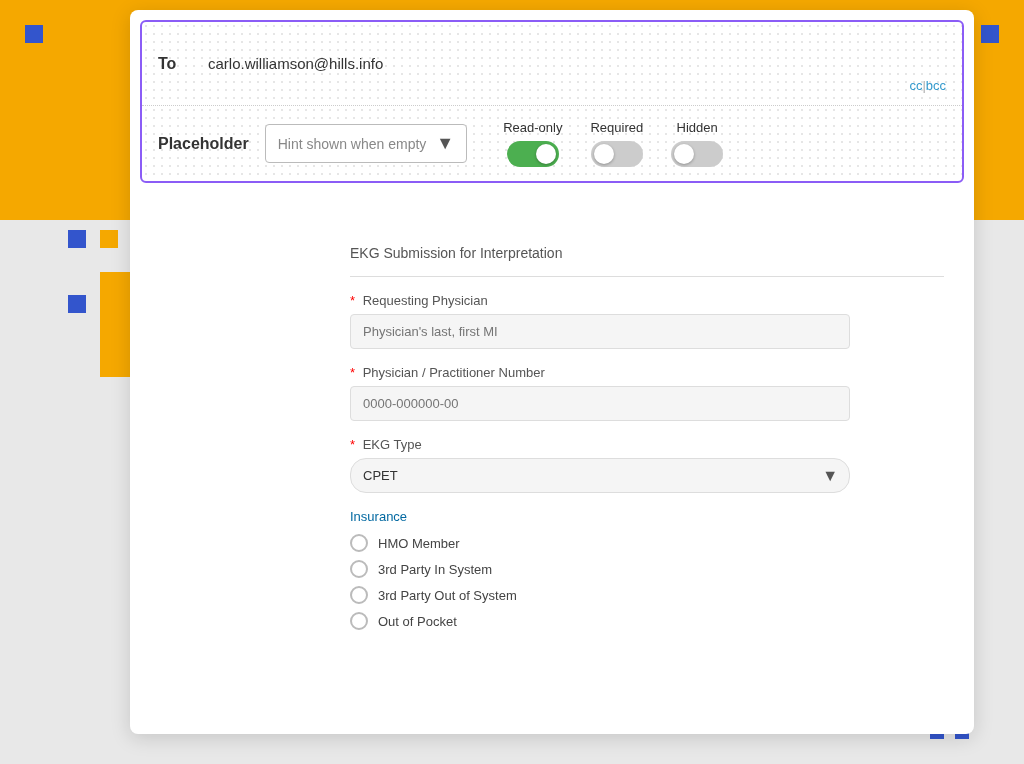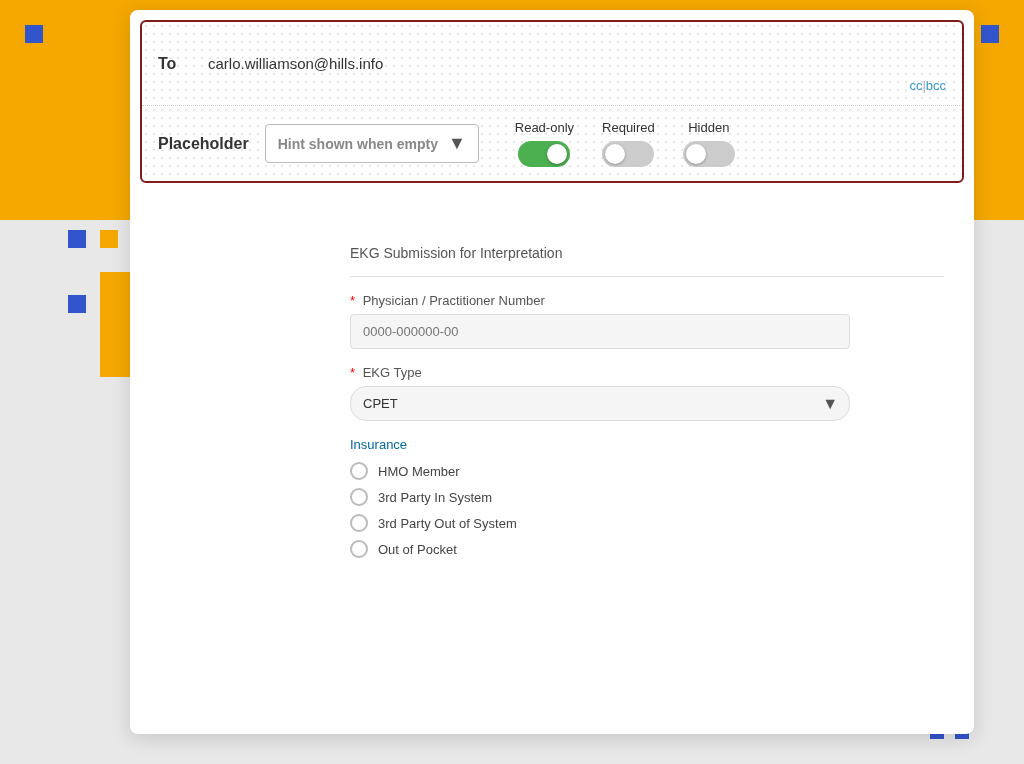--- a/index.html
+++ b/index.html
@@ -104,21 +104,21 @@
       box-shadow: 0 4px 20px rgba(0,0,0,0.15);
       z-index: 3;
       overflow: hidden;
     }
 
     
     .email-panel {
       position: absolute;
       top: 10px; left: 10px; right: 10px;
       background: #fff;
-      border: 2px solid #7f1d1d;
+      border: 2px solid #8b5cf6;
       border-radius: 6px;
       z-index: 10;
       padding: 0;
     }
 
     .email-to-row {
       display: flex;
       align-items: center;
       padding: 12px 16px;
       border-bottom: 1px dotted #ccc;
@@ -186,21 +186,20 @@
       align-items: center;
       justify-content: space-between;
       background: #fff;
       border: 1px solid #bbb;
       border-radius: 4px;
       padding: 8px 12px;
       min-width: 200px;
       cursor: pointer;
       font-size: 14px;
       color: #888;
-      font-weight: bold;
     }
     .placeholder-dropdown .chevron {
       color: #555;
       font-size: 18px;
       margin-left: 10px;
     }
 
     .toggle-group {
       display: flex;
       gap: 28px;
@@ -407,20 +406,27 @@
         </div>
       </div>
     </div>
 
   </div>
 
   <div class="form-content">
 
     <div class="form-section-title">EKG Submission for Interpretation</div>
 
+    <div class="form-group">
+      <label class="form-label">
+        <span class="required-star">*</span>
+        <span>Requesting Physician</span>
+      </label>
+      <input class="form-input" type="text" placeholder="Physician's last, first MI" style="">
+    </div>
 
     <div class="form-group">
       <label class="form-label">
         <span class="required-star">*</span>
         <span>Physician / Practitioner Number</span>
       </label>
       <input class="form-input" type="text" placeholder="0000-000000-00" style="">
     </div>
 
     <div class="form-group">

